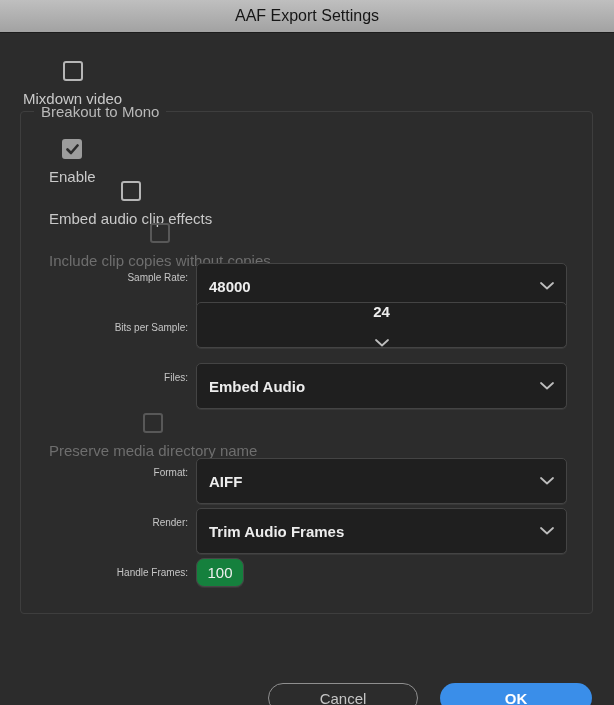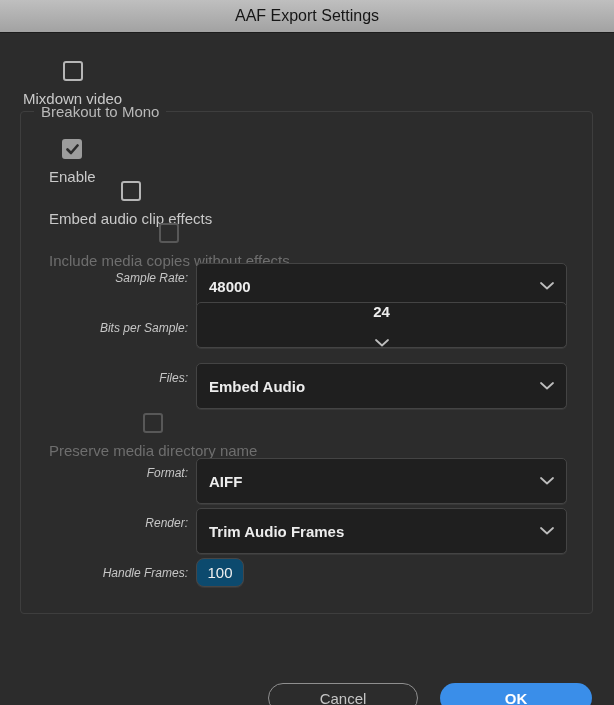--- a/index.html
+++ b/index.html
@@ -40,35 +40,35 @@
   .cb svg { display:none; }
   .cb[data-checked="true"] { background:#9c9c9c; border-color:#9c9c9c; }
   .cb[data-checked="true"] svg { display:block; }
   .cb-label { color:#c9c9c9; font-size:15px; }
   .cb-row[data-disabled="true"] .cb { border-color:#585858; }
   .cb-row[data-disabled="true"] .cb-label { color:#6e6e6e; }
 
   
   .field-label {
     position:absolute; left:20px; width:168px; text-align:right;
-    color:#c6c6c6; font-size:12px; line-height:30px;font-style:italic;
+    color:#c6c6c6; font-size:10px; line-height:30px;
   }
   .dropdown {
     position:absolute; left:196px; width:371px; height:46px;
     background:#1f1f1f; border:1px solid #444444; border-radius:5px;
     box-shadow:0 1px 0 rgba(255,255,255,0.06);
     display:flex; align-items:center; justify-content:space-between;
     padding:0 12px; cursor:default;
   }
   .dropdown .value { color:#ededed; font-size:15px; font-weight:700; }
   .chevron { display:flex; align-items:center; }
 
   .num-input {
     position:absolute; left:196px; width:48px; height:29px;
-    background:#0c4a6e; border:1px solid #464646; border-radius:8px;
+    background:#15803d; border:1px solid #464646; border-radius:8px;
     box-shadow:0 1px 0 rgba(255,255,255,0.06);
     color:#f0f0f0; font-size:15px; text-align:center;
     font-family:"Liberation Sans", sans-serif; outline:none;
   }
 
   
   .btn {
     position:absolute; top:653px; height:30px; border-radius:15px;
     font-size:15px; font-family:"Liberation Sans", sans-serif;
     display:flex; align-items:center; justify-content:center; cursor:pointer;margin-top:30px;
@@ -115,21 +115,21 @@
     <span class="cb" data-checked="false">
       
     </span>
     <span class="cb-label">Embed audio clip effects</span>
   </div>
 
   <div class="cb-row" style="left:49px; top:223px;" data-disabled="true">
     <span class="cb" data-checked="false">
       
     </span>
-    <span class="cb-label">Include media copies without effects</span>
+    <span class="cb-label">Include clip copies without copies</span>
   </div>
 
   <div class="field-label" style="top:263px;">Sample Rate:</div>
   <div class="dropdown" style="top:263px;">
     <span class="value">48000</span>
     <span class="chevron">
       <svg width="14" height="8" viewBox="0 0 14 8">
           <path d="M1 1 L7 6.5 L13 1" stroke="#bdbdbd" stroke-width="1.8" fill="none" stroke-linecap="round" stroke-linejoin="round"></path>
         </svg>
     </span>

